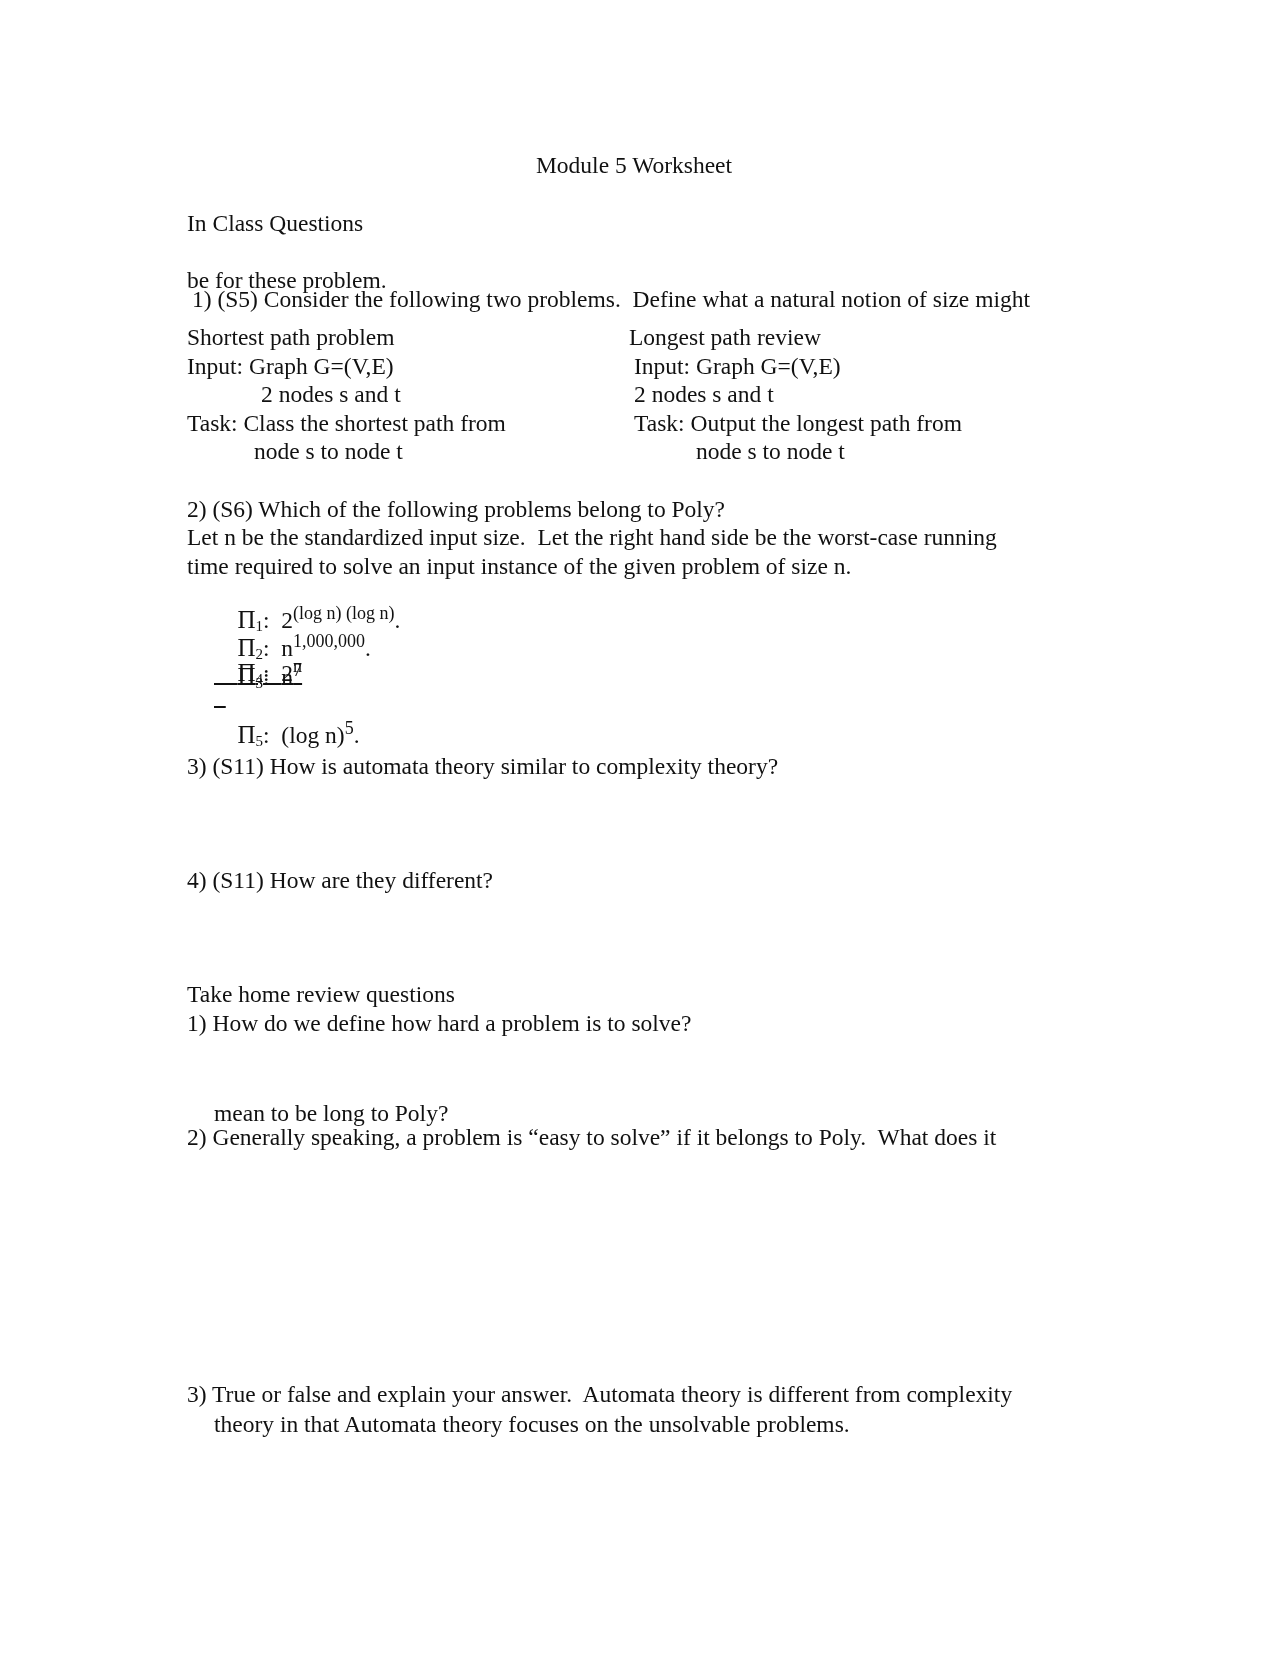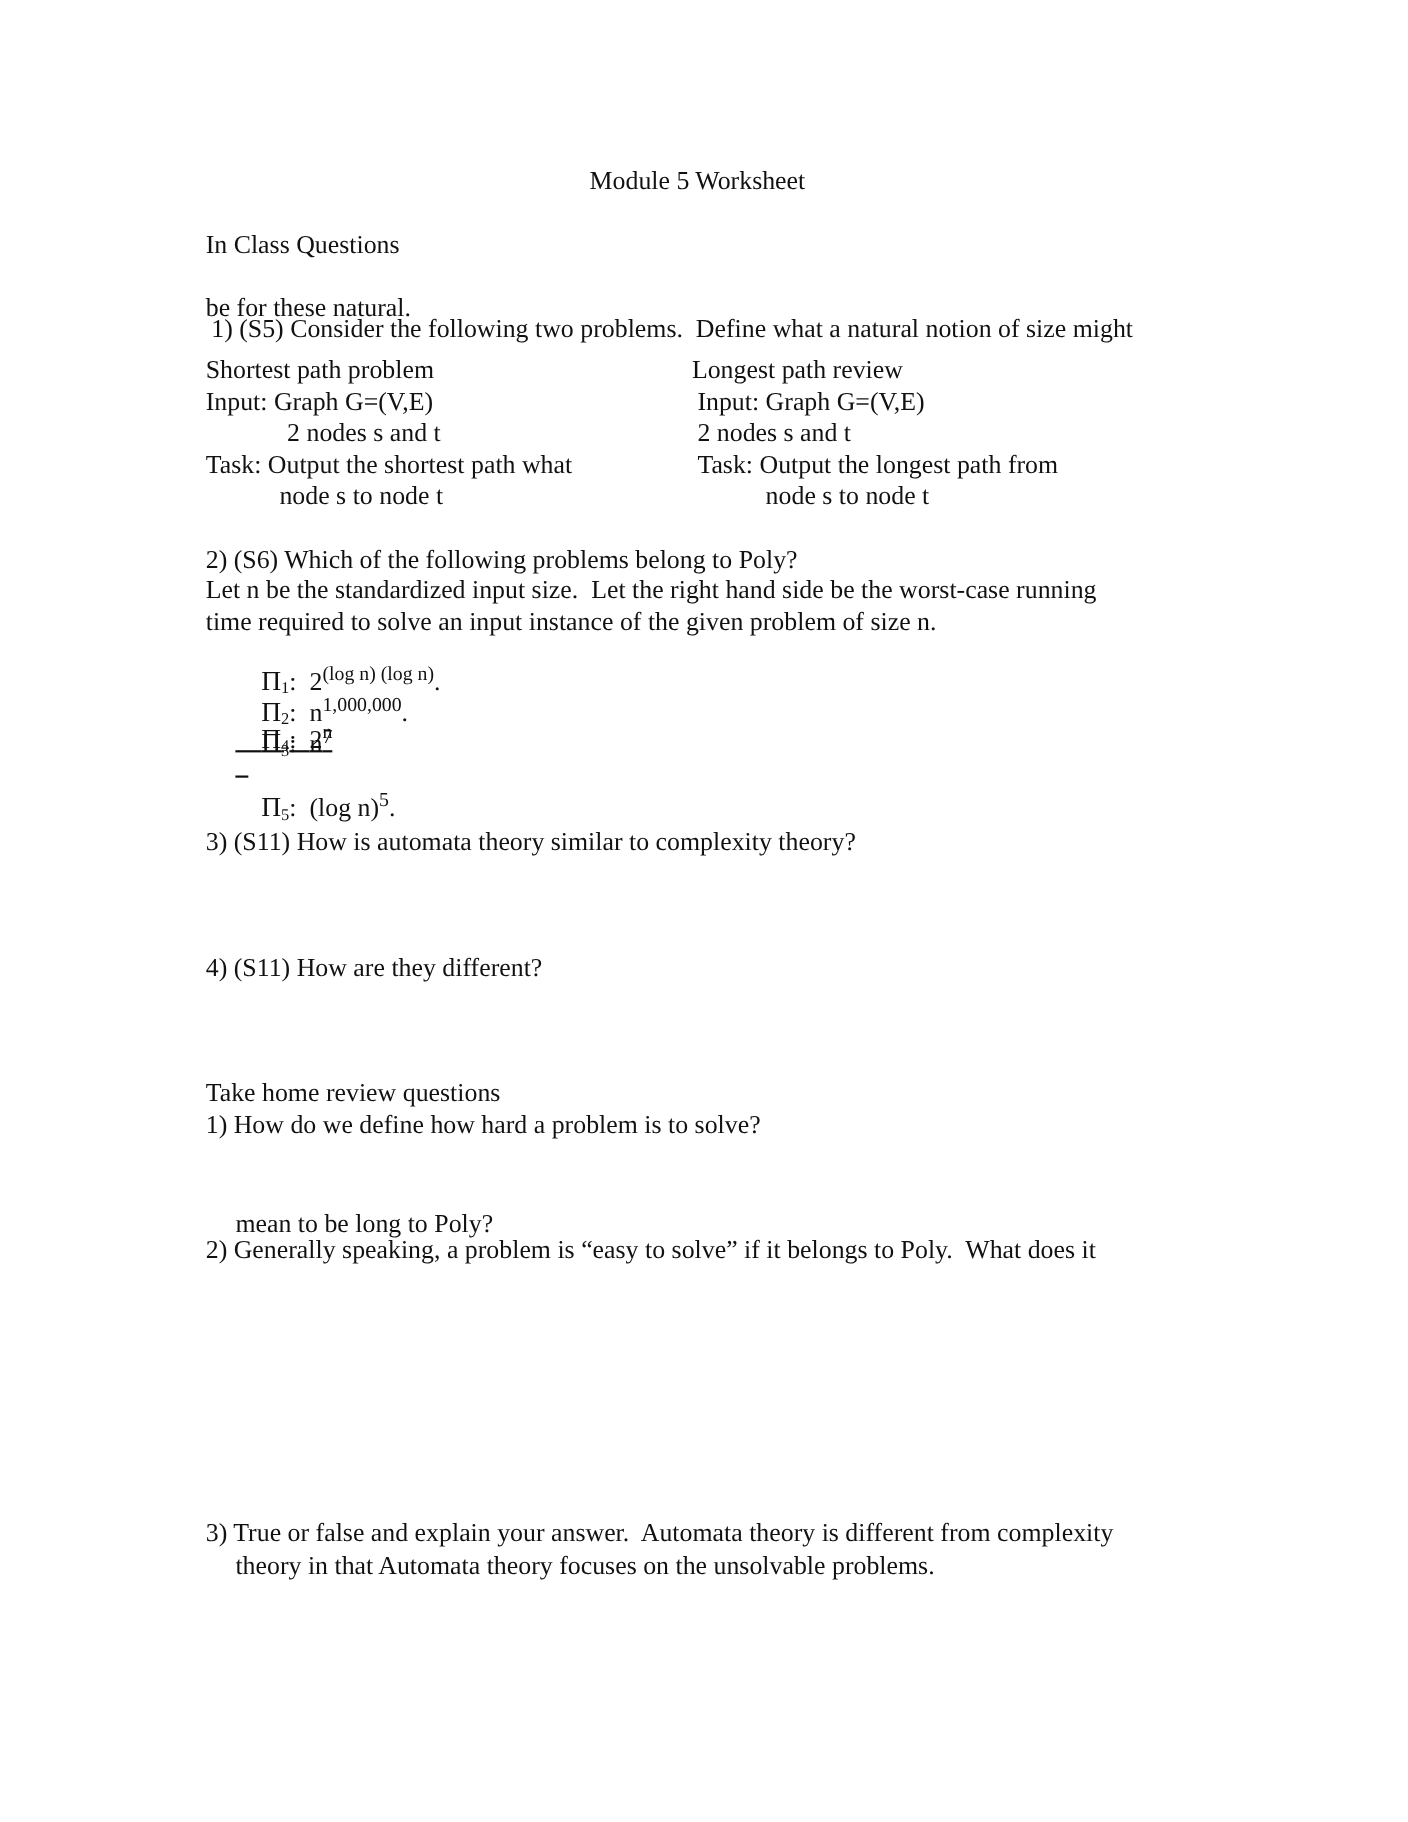--- a/index.html
+++ b/index.html
@@ -13,26 +13,26 @@
 </style>
 </head>
 <body>
 
 <div>
 
   <div class="line title" style="top:154px;">Module 5 Worksheet</div>
 
   <div class="line" style="left:187px; top:212px;">In Class Questions</div>
   <div class="line" style="left:192px; top:241px;margin-top:47px;">1) (S5) Consider the following two problems.  Define what a natural notion of size might</div>
-  <div class="line" style="left:187px; top:269px;">be for these natural.</div>
+  <div class="line" style="left:187px; top:269px;">be for these problem.</div>
 
   <div class="line" style="left:187px; top:326px;">Shortest path problem</div>
   <div class="line" style="left:187px; top:355px;">Input: Graph G=(V,E)</div>
   <div class="line" style="left:261px; top:383px;">2 nodes s and t</div>
-  <div class="line" style="left:187px; top:412px;">Task: Output the shortest path what</div>
+  <div class="line" style="left:187px; top:412px;">Task: Class the shortest path from</div>
   <div class="line" style="left:254px; top:440px;">node s to node t</div>
 
   <div class="line" style="left:629px; top:326px;">Longest path review</div>
   <div class="line" style="left:634px; top:355px;">Input: Graph G=(V,E)</div>
   <div class="line" style="left:634px; top:383px;">2 nodes s and t</div>
   <div class="line" style="left:634px; top:412px;">Task: Output the longest path from</div>
   <div class="line" style="left:696px; top:440px;">node s to node t</div>
 
   <div class="line" style="left:187px; top:498px;">2) (S6) Which of the following problems belong to Poly?</div>
   <div class="line" style="left:187px; top:526px;">Let n be the standardized input size.  Let the right hand side be the worst-case running</div>

